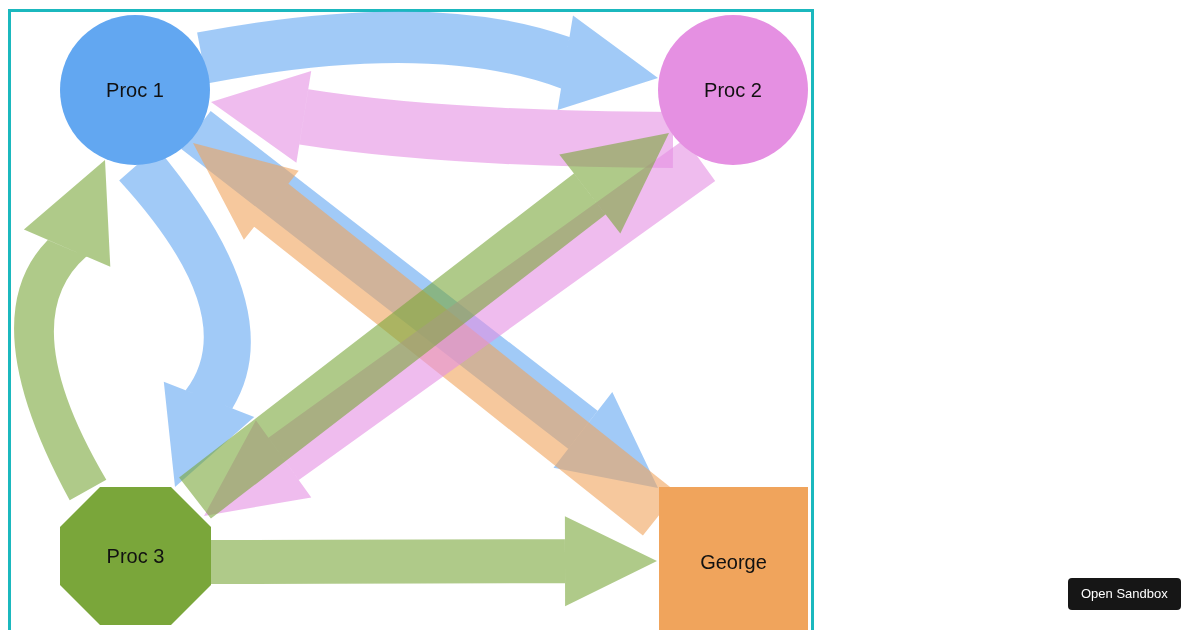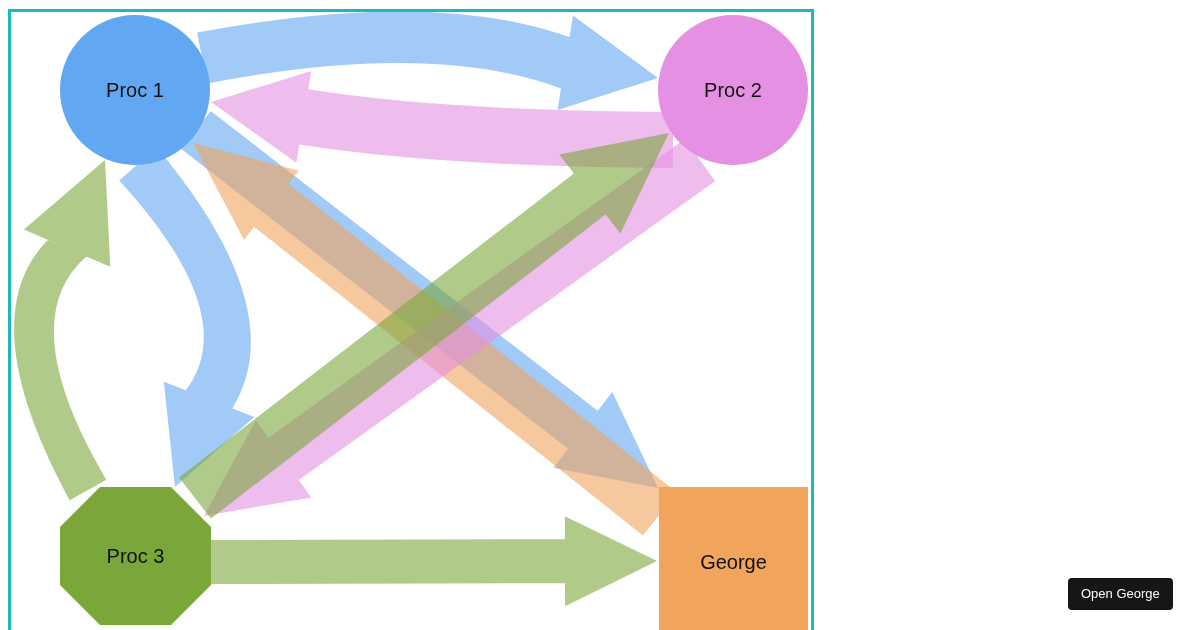--- a/index.html
+++ b/index.html
@@ -66,14 +66,14 @@
       </g>
       <g>
         <polygon points="100,487 171,487 211,527 211,585 171,625 100,625 60,585 60,527" fill="#7aa63a"></polygon>
         <text x="135.5" y="556" text-anchor="middle" dominant-baseline="central" font-size="20" fill="#111111" class="node-label">Proc 3</text>
       </g>
       <g>
         <rect x="659" y="487" width="149" height="150" fill="#f0a45c"></rect>
         <text x="733.5" y="562" text-anchor="middle" dominant-baseline="central" font-size="20" fill="#111111" class="node-label">George</text>
       </g>
     </svg>
-  <button class="sandbox-btn" style="background: rgb(22, 22, 22); color: rgb(255, 255, 255);">Open George</button>
+  <button class="sandbox-btn" style="background: rgb(22, 22, 22); color: rgb(255, 255, 255);">Open Sandbox</button>
 </div>
 
 </body></html>

